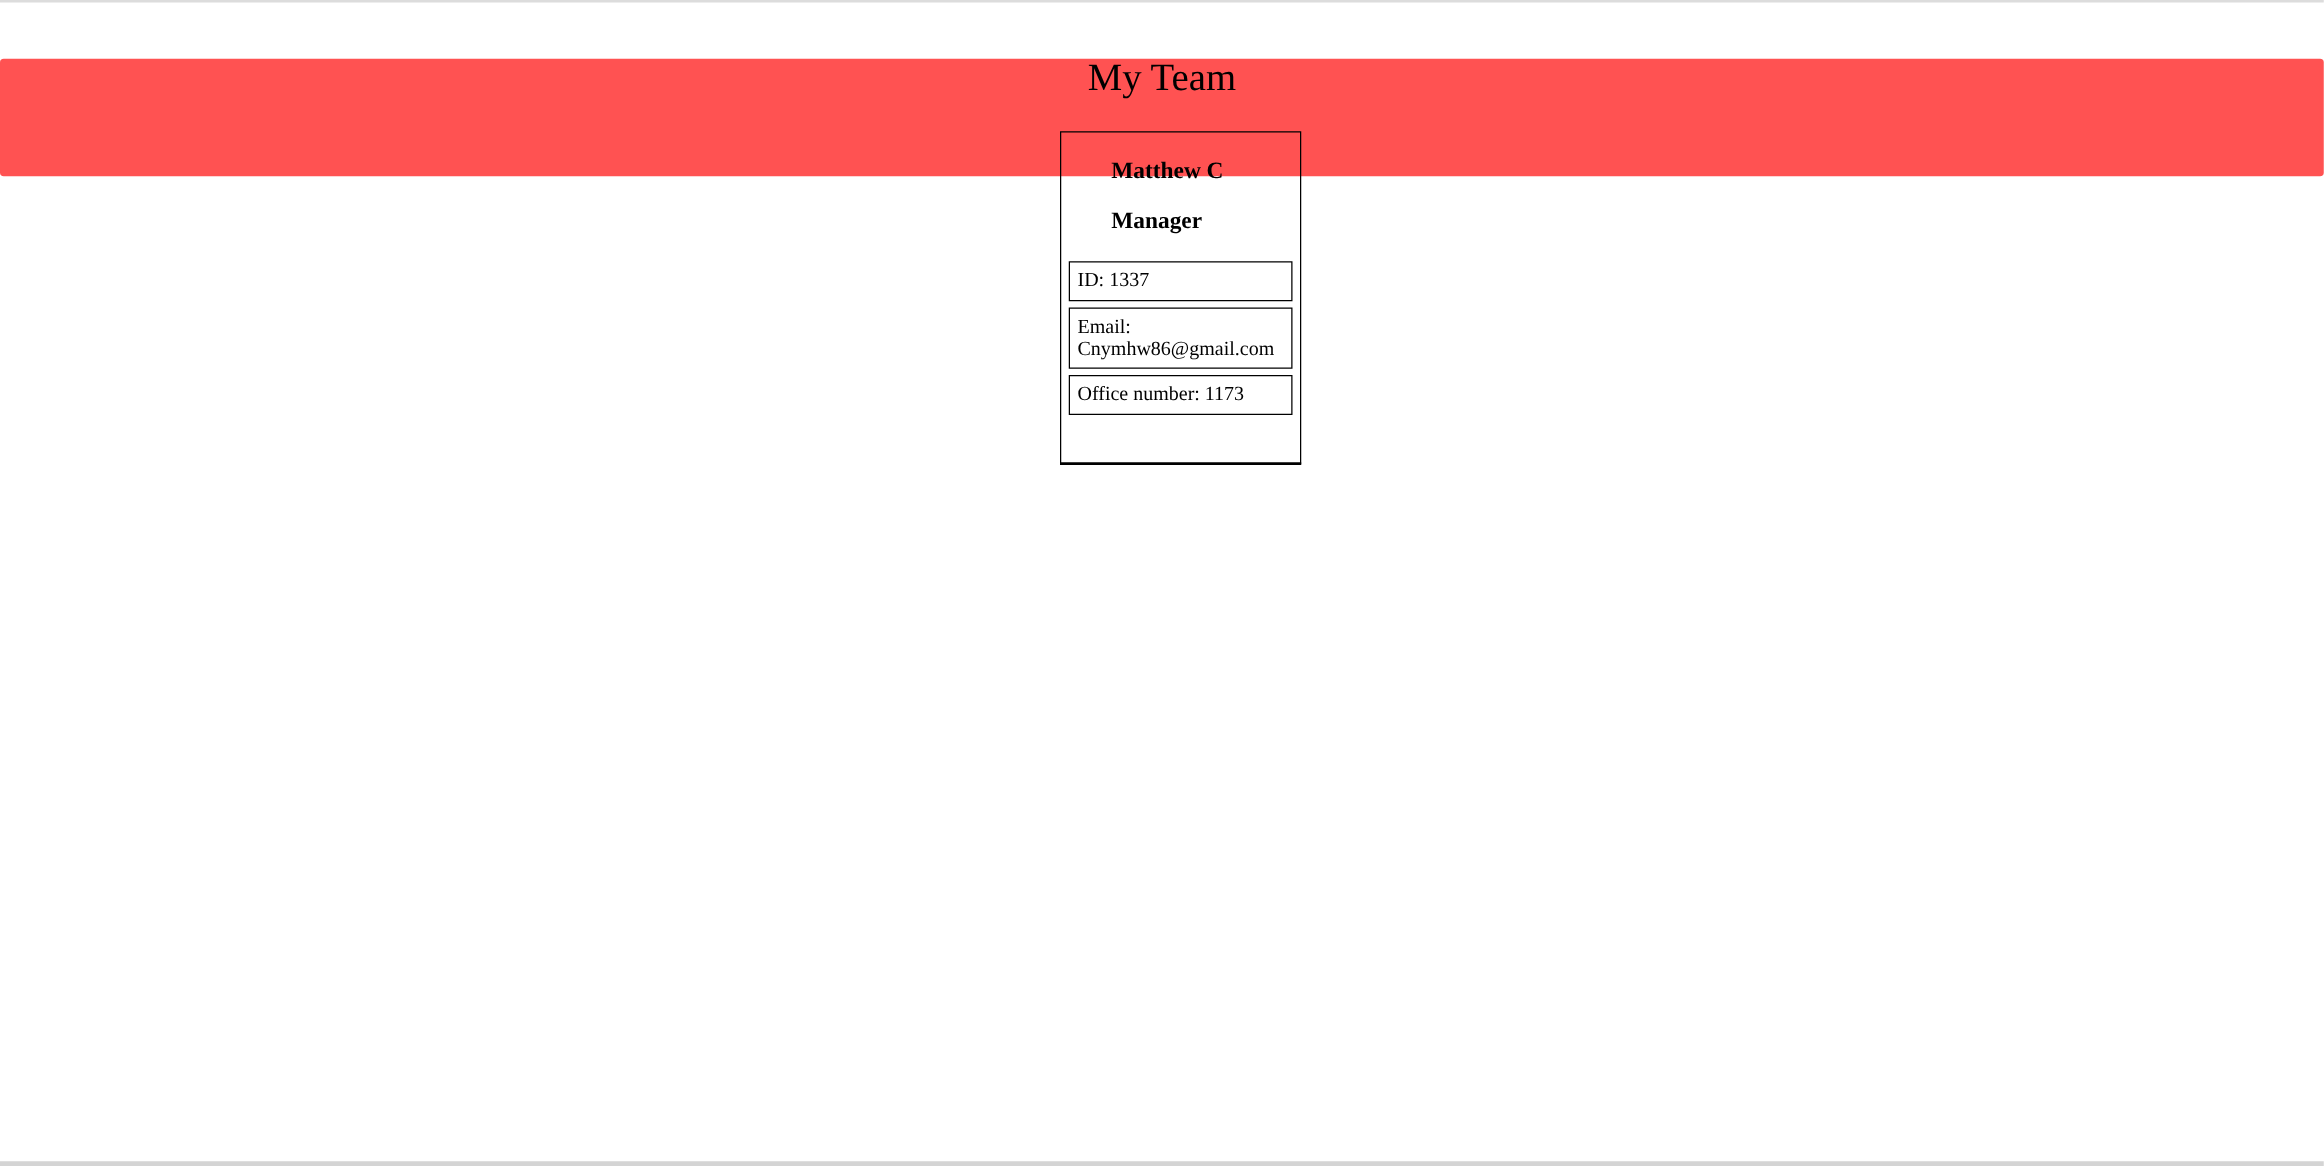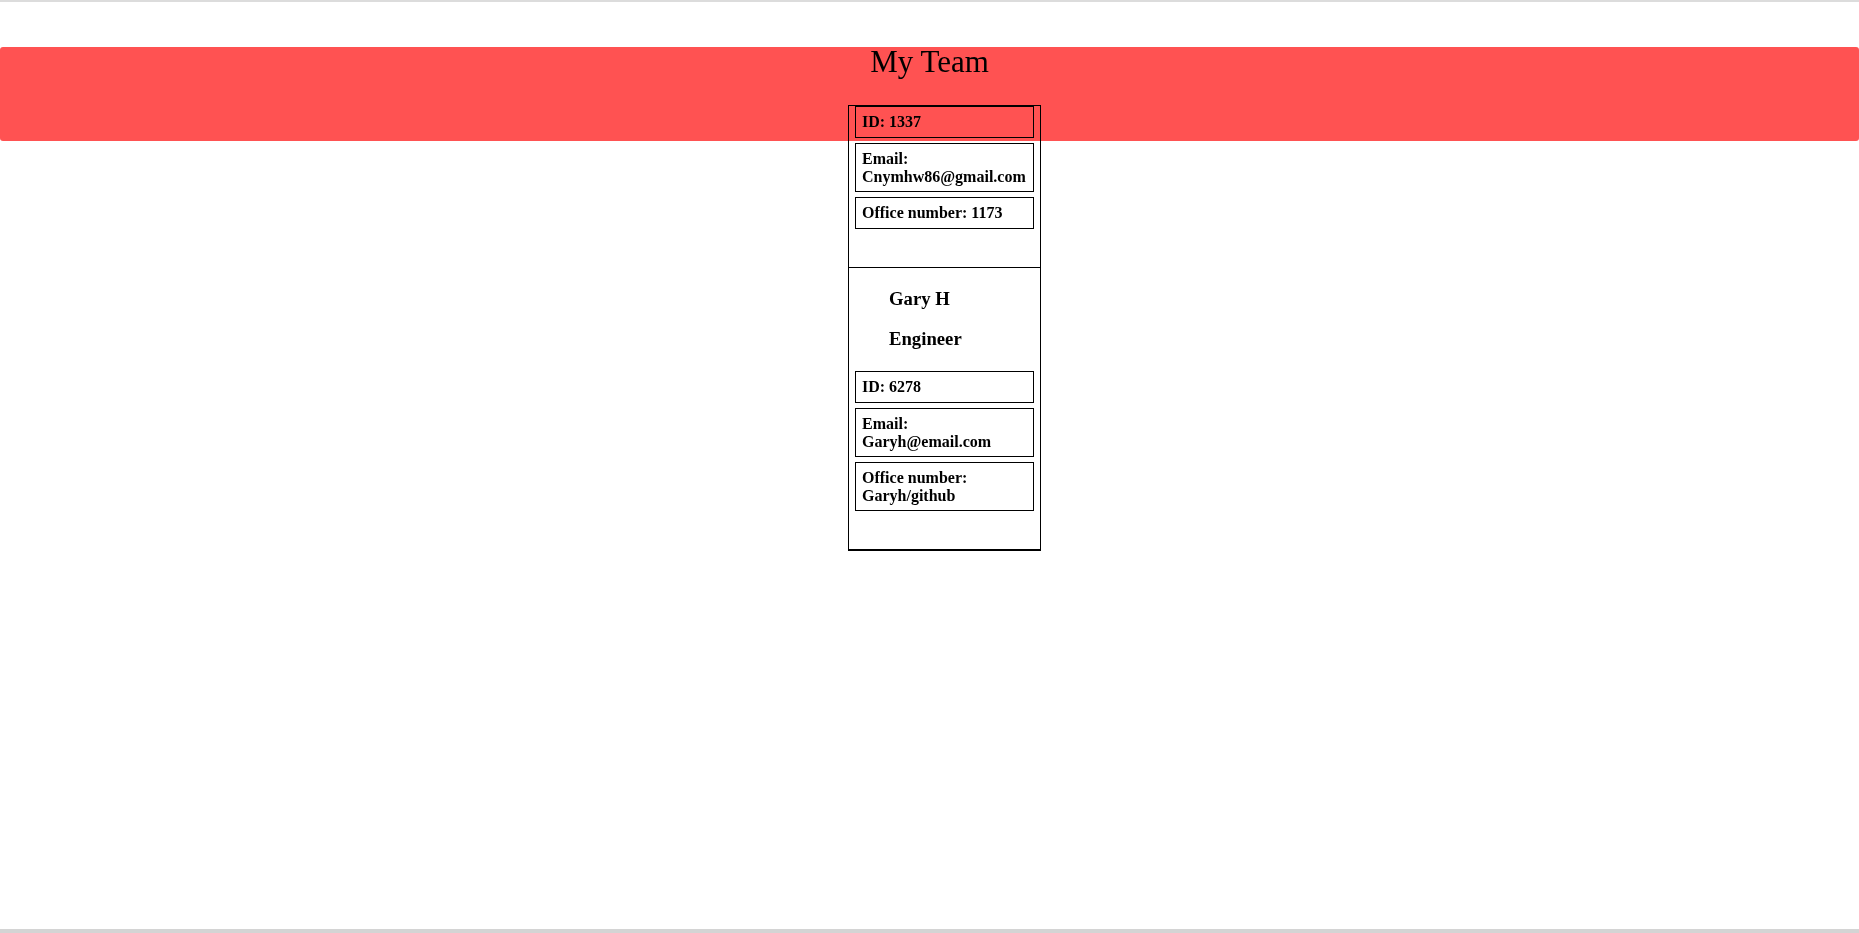--- a/index.html
+++ b/index.html
@@ -69,57 +69,50 @@
     .detail-box {
       border: 1px solid #000;
       padding: 6px 6px 6px 6px;
       font-size: 16px;
       line-height: 17.5px;
       margin-bottom: 5px;
       box-sizing: border-box;
       min-height: 32px;
       word-wrap: break-word;
     }
-    .card-body { padding-bottom: 33px; font-weight: bold; }
+    .card-body { padding-bottom: 33px; }
     .bottom-bar {
       position: absolute;
       left: 0; top: 929px;
       width: 1859px; height: 4px;
       background: #d4d4d4;
     }
   </style>
 </head>
 <body>
 
 <div class="top-line"></div>
 
 <header class="header">
   <h1 class="header-title">My Team</h1>
 </header>
 
 <main class="team-list">
 
   <section class="card">
+    <div class="card-head">
+      <h3 class="card-name">Matthew C</h3>
+      <h3 class="card-role">Manager</h3>
+    </div>
     <div class="card-body">
       <div class="detail-box">ID: 1337</div>
       <div class="detail-box">Email: Cnymhw86@gmail.com</div>
       <div class="detail-box">Office number: 1173</div>
     </div>
   </section>
 
-  <section class="card">
-    <div class="card-head">
-      <h3 class="card-name">Gary H</h3>
-      <h3 class="card-role">Engineer</h3>
-    </div>
-    <div class="card-body">
-      <div class="detail-box">ID: 6278</div>
-      <div class="detail-box">Email: Garyh@email.com</div>
-      <div class="detail-box">Office number: Garyh/github</div>
-    </div>
-  </section>
 
   <section class="card">
   </section>
 
 </main>
 
 <div class="bottom-bar"></div>
 
 </body></html>

